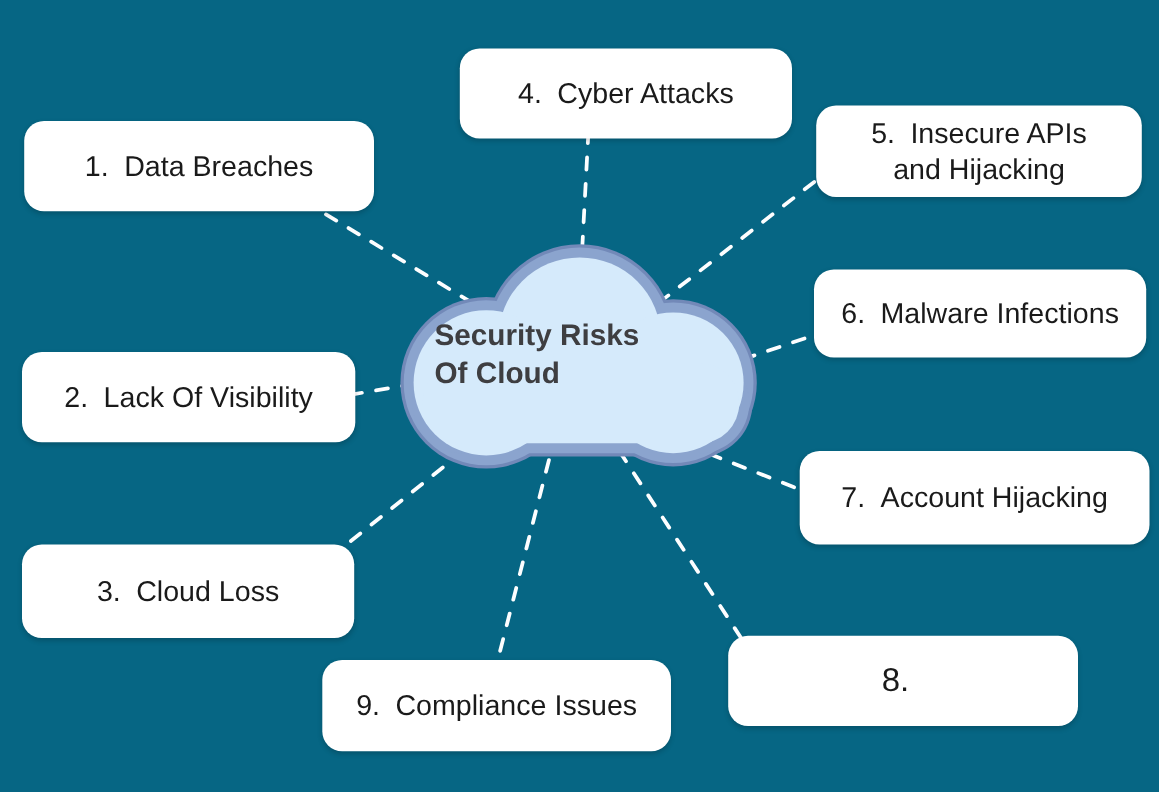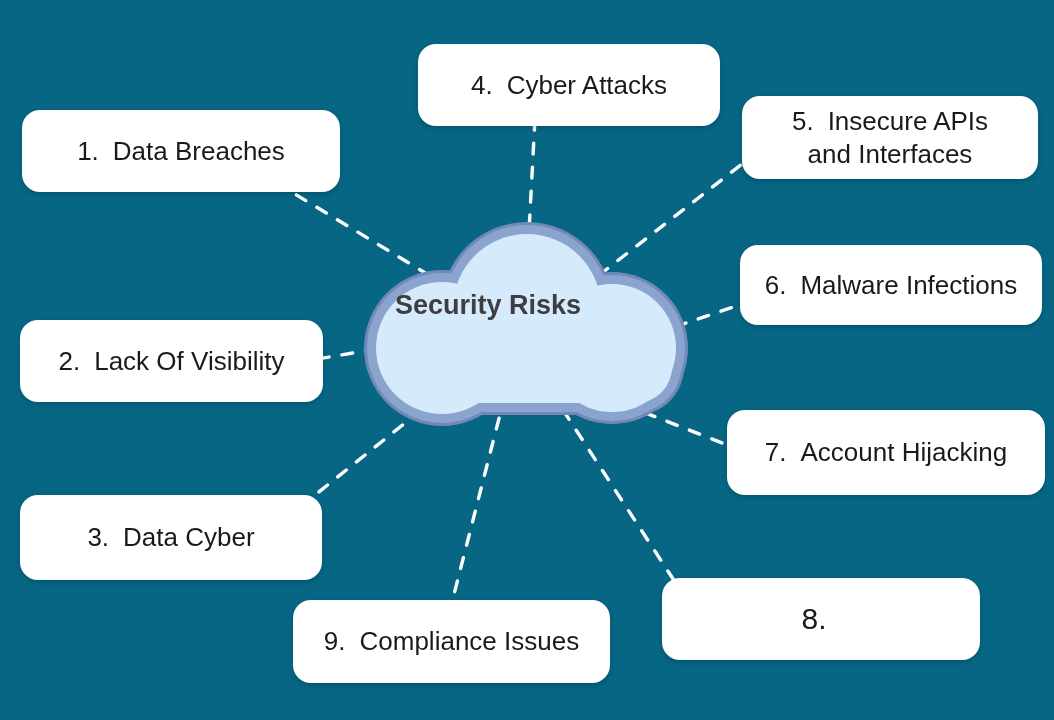--- a/index.html
+++ b/index.html
@@ -91,46 +91,47 @@
     <g class="cloud-fill">
       <circle cx="527" cy="308" r="74"></circle>
       <circle cx="442" cy="348" r="66"></circle>
       <circle cx="612" cy="348" r="64"></circle>
       <rect x="384" y="330" width="288" height="73" rx="36"></rect>
     </g>
   </svg>
 
   <div class="cloud-title">
     <span>Security Risks</span>
+    <span>Of Cloud</span>
   </div>
 
   <div class="node n1">
     <span class="num">1.</span>
     <span class="lbl">Data Breaches</span>
   </div>
 
   <div class="node n2">
     <span class="num">2.</span>
     <span class="lbl">Lack Of Visibility</span>
   </div>
 
   <div class="node n3">
     <span class="num">3.</span>
-    <span class="lbl">Data Cyber</span>
+    <span class="lbl">Cloud Loss</span>
   </div>
 
   <div class="node n4">
     <span class="num">4.</span>
     <span class="lbl">Cyber Attacks</span>
   </div>
 
   <div class="node n5">
     <div>
       <span class="num">5.</span><span>Insecure APIs</span><br>
-      <span>and Interfaces</span>
+      <span>and Hijacking</span>
     </div>
   </div>
 
   <div class="node n6">
     <span class="num">6.</span>
     <span class="lbl">Malware Infections</span>
   </div>
 
   <div class="node n7">
     <span class="num">7.</span>

